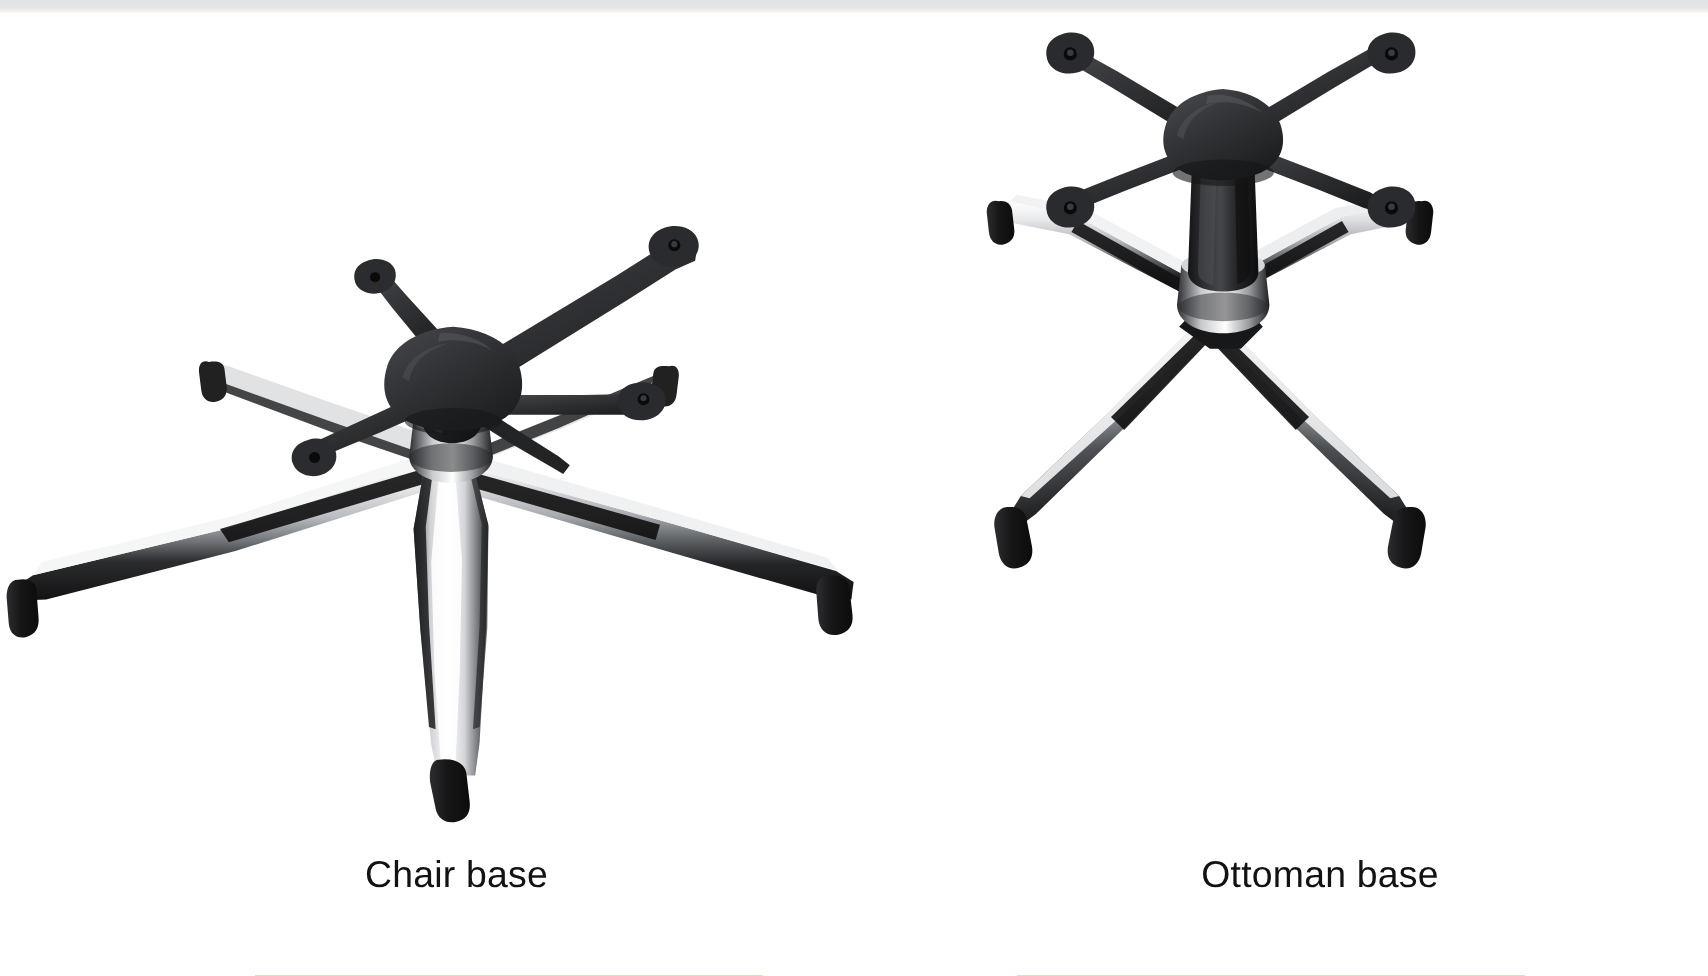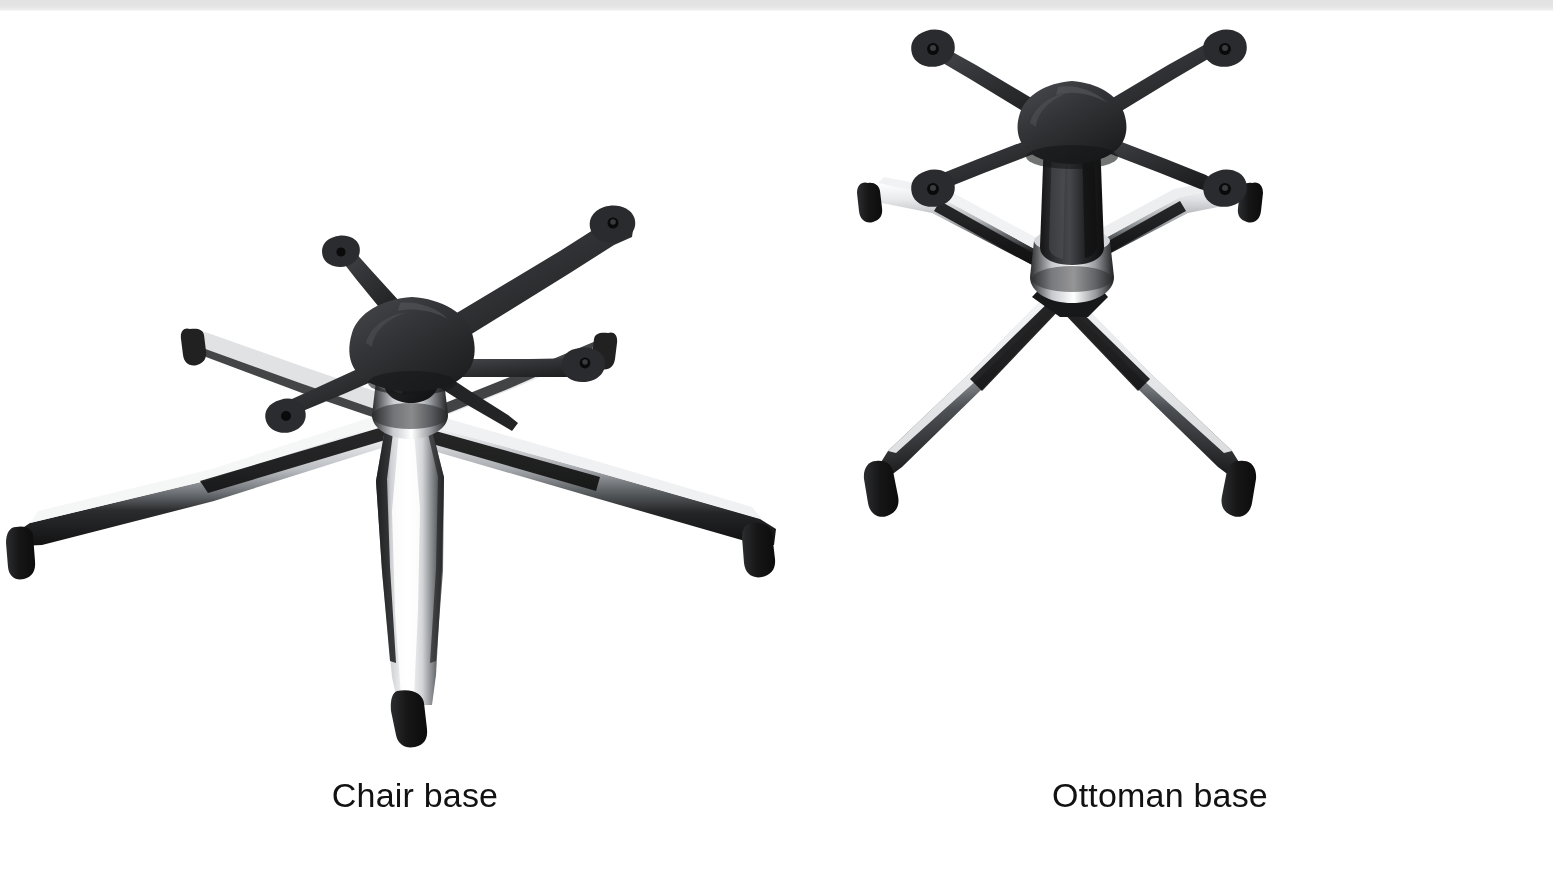--- a/index.html
+++ b/index.html
@@ -54,21 +54,21 @@
     font-family: "Liberation Sans", sans-serif;
     font-size: 34px;
     font-weight: 400;
     letter-spacing: 0.2px;
     white-space: nowrap;
   }
   
   #product-0 { left: 0px;   width: 830px;  height: 876px; }
   #product-0 .caption { top: 765px; }
   
-  #product-1 { left: 820px; width: 680px;  height: 876px; }
+  #product-1 { left: 860px; width: 680px;  height: 876px; }
   #product-1 .caption { top: 765px; }
 </style>
 </head>
 <body>
 
 <div class="page">
 
   <div class="top-strip"></div>
 
   <div class="content">

